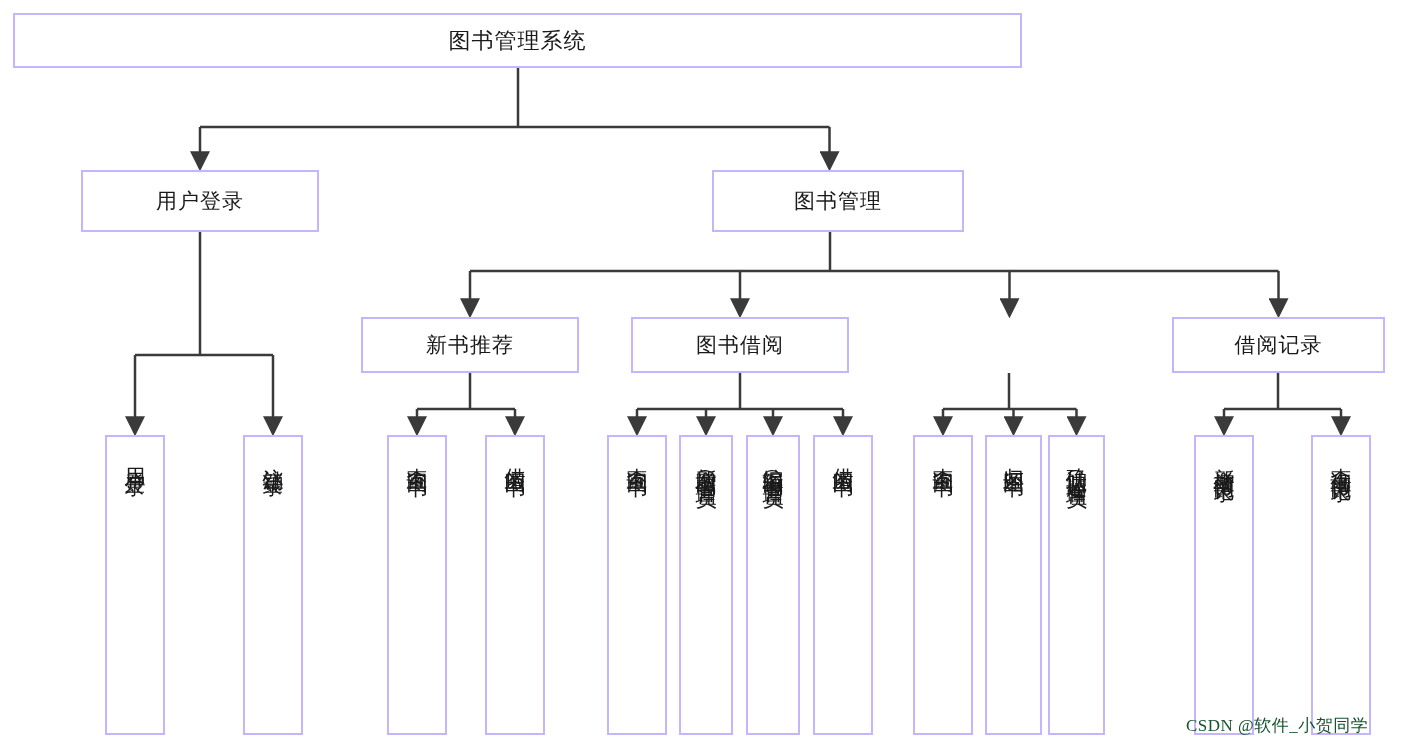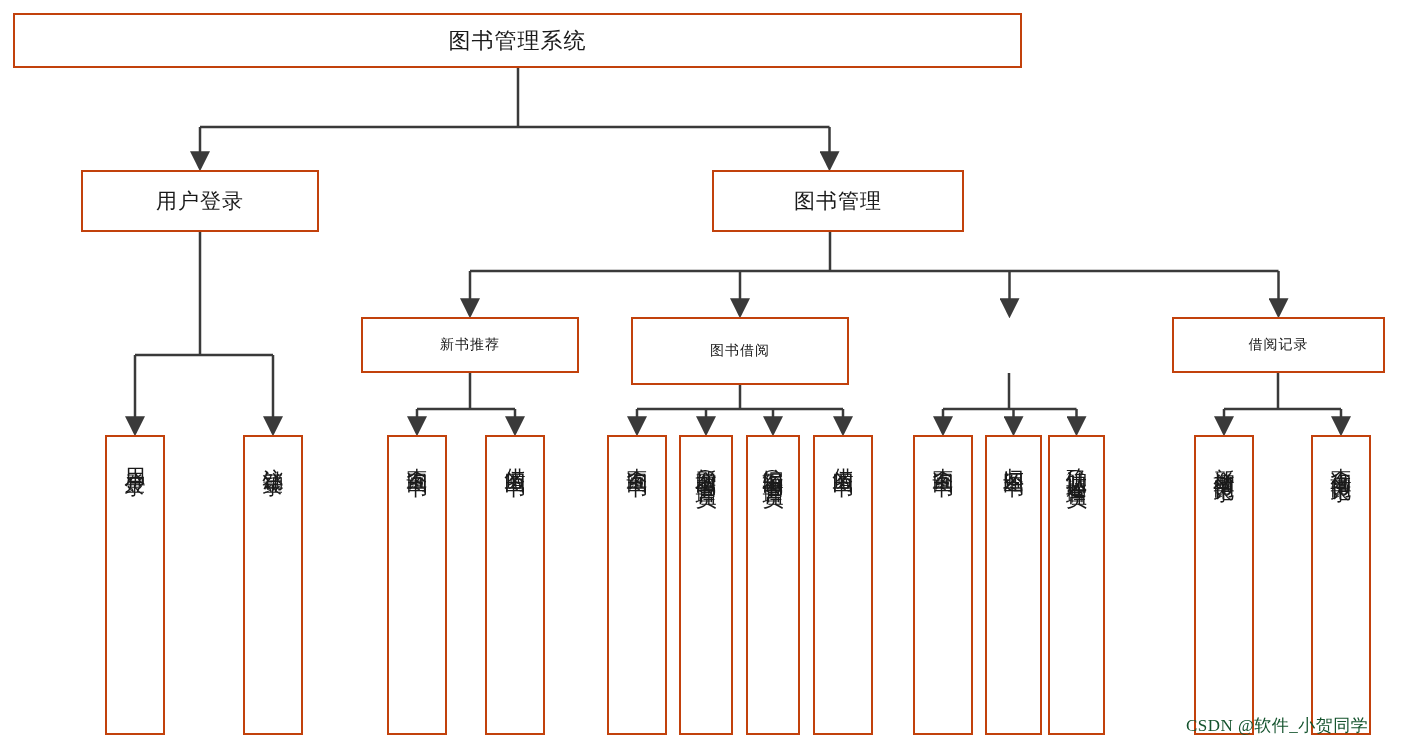--- a/index.html
+++ b/index.html
@@ -20,34 +20,34 @@
     left: 0;
     top: 0;
     width: 1405px;
     height: 747px;
     pointer-events: none;
   }
   .node {
     position: absolute;
     box-sizing: border-box;
     background: #ffffff;
-    border: 2px solid #c2410c;
+    border: 2px solid #c4b5fd;
     display: flex;
     align-items: center;
     justify-content: center;
     color: #1a1a1a;
   }
   .node.root {
     font-size: 22px;
   }
   .node.level2 {
     font-size: 21px;
   }
   .node.level3 {
-    font-size: 14px;
+    font-size: 21px;
   }
   .node.leaf {
     font-size: 21px;
     padding: 14px 0;
     align-items: flex-start;
   }
   .vtext {
     writing-mode: vertical-rl;
     text-orientation: upright;
     letter-spacing: 3px;
@@ -124,21 +124,21 @@
   <div class="node level2" style="left:81px; top:170px; width:238px; height:62px;">
     <span class="htext">用户登录</span>
   </div>
   <div class="node level2" style="left:712px; top:170px; width:252px; height:62px;">
     <span class="htext">图书管理</span>
   </div>
 
   <div class="node level3" style="left:361px; top:317px; width:218px; height:56px;">
     <span class="htext">新书推荐</span>
   </div>
-  <div class="node level3" style="left:631px; top:317px; width:218px; height:68px;">
+  <div class="node level3" style="left:631px; top:317px; width:218px; height:56px;">
     <span class="htext">图书借阅</span>
   </div>
   <div class="node level3" style="left:1172px; top:317px; width:213px; height:56px;">
     <span class="htext">借阅记录</span>
   </div>
 
   <div class="node leaf" style="left:105px; top:435px; width:60px; height:300px;">
     <span class="vtext">用户登录</span>
   </div>
   <div class="node leaf" style="left:243px; top:435px; width:60px; height:300px;">

